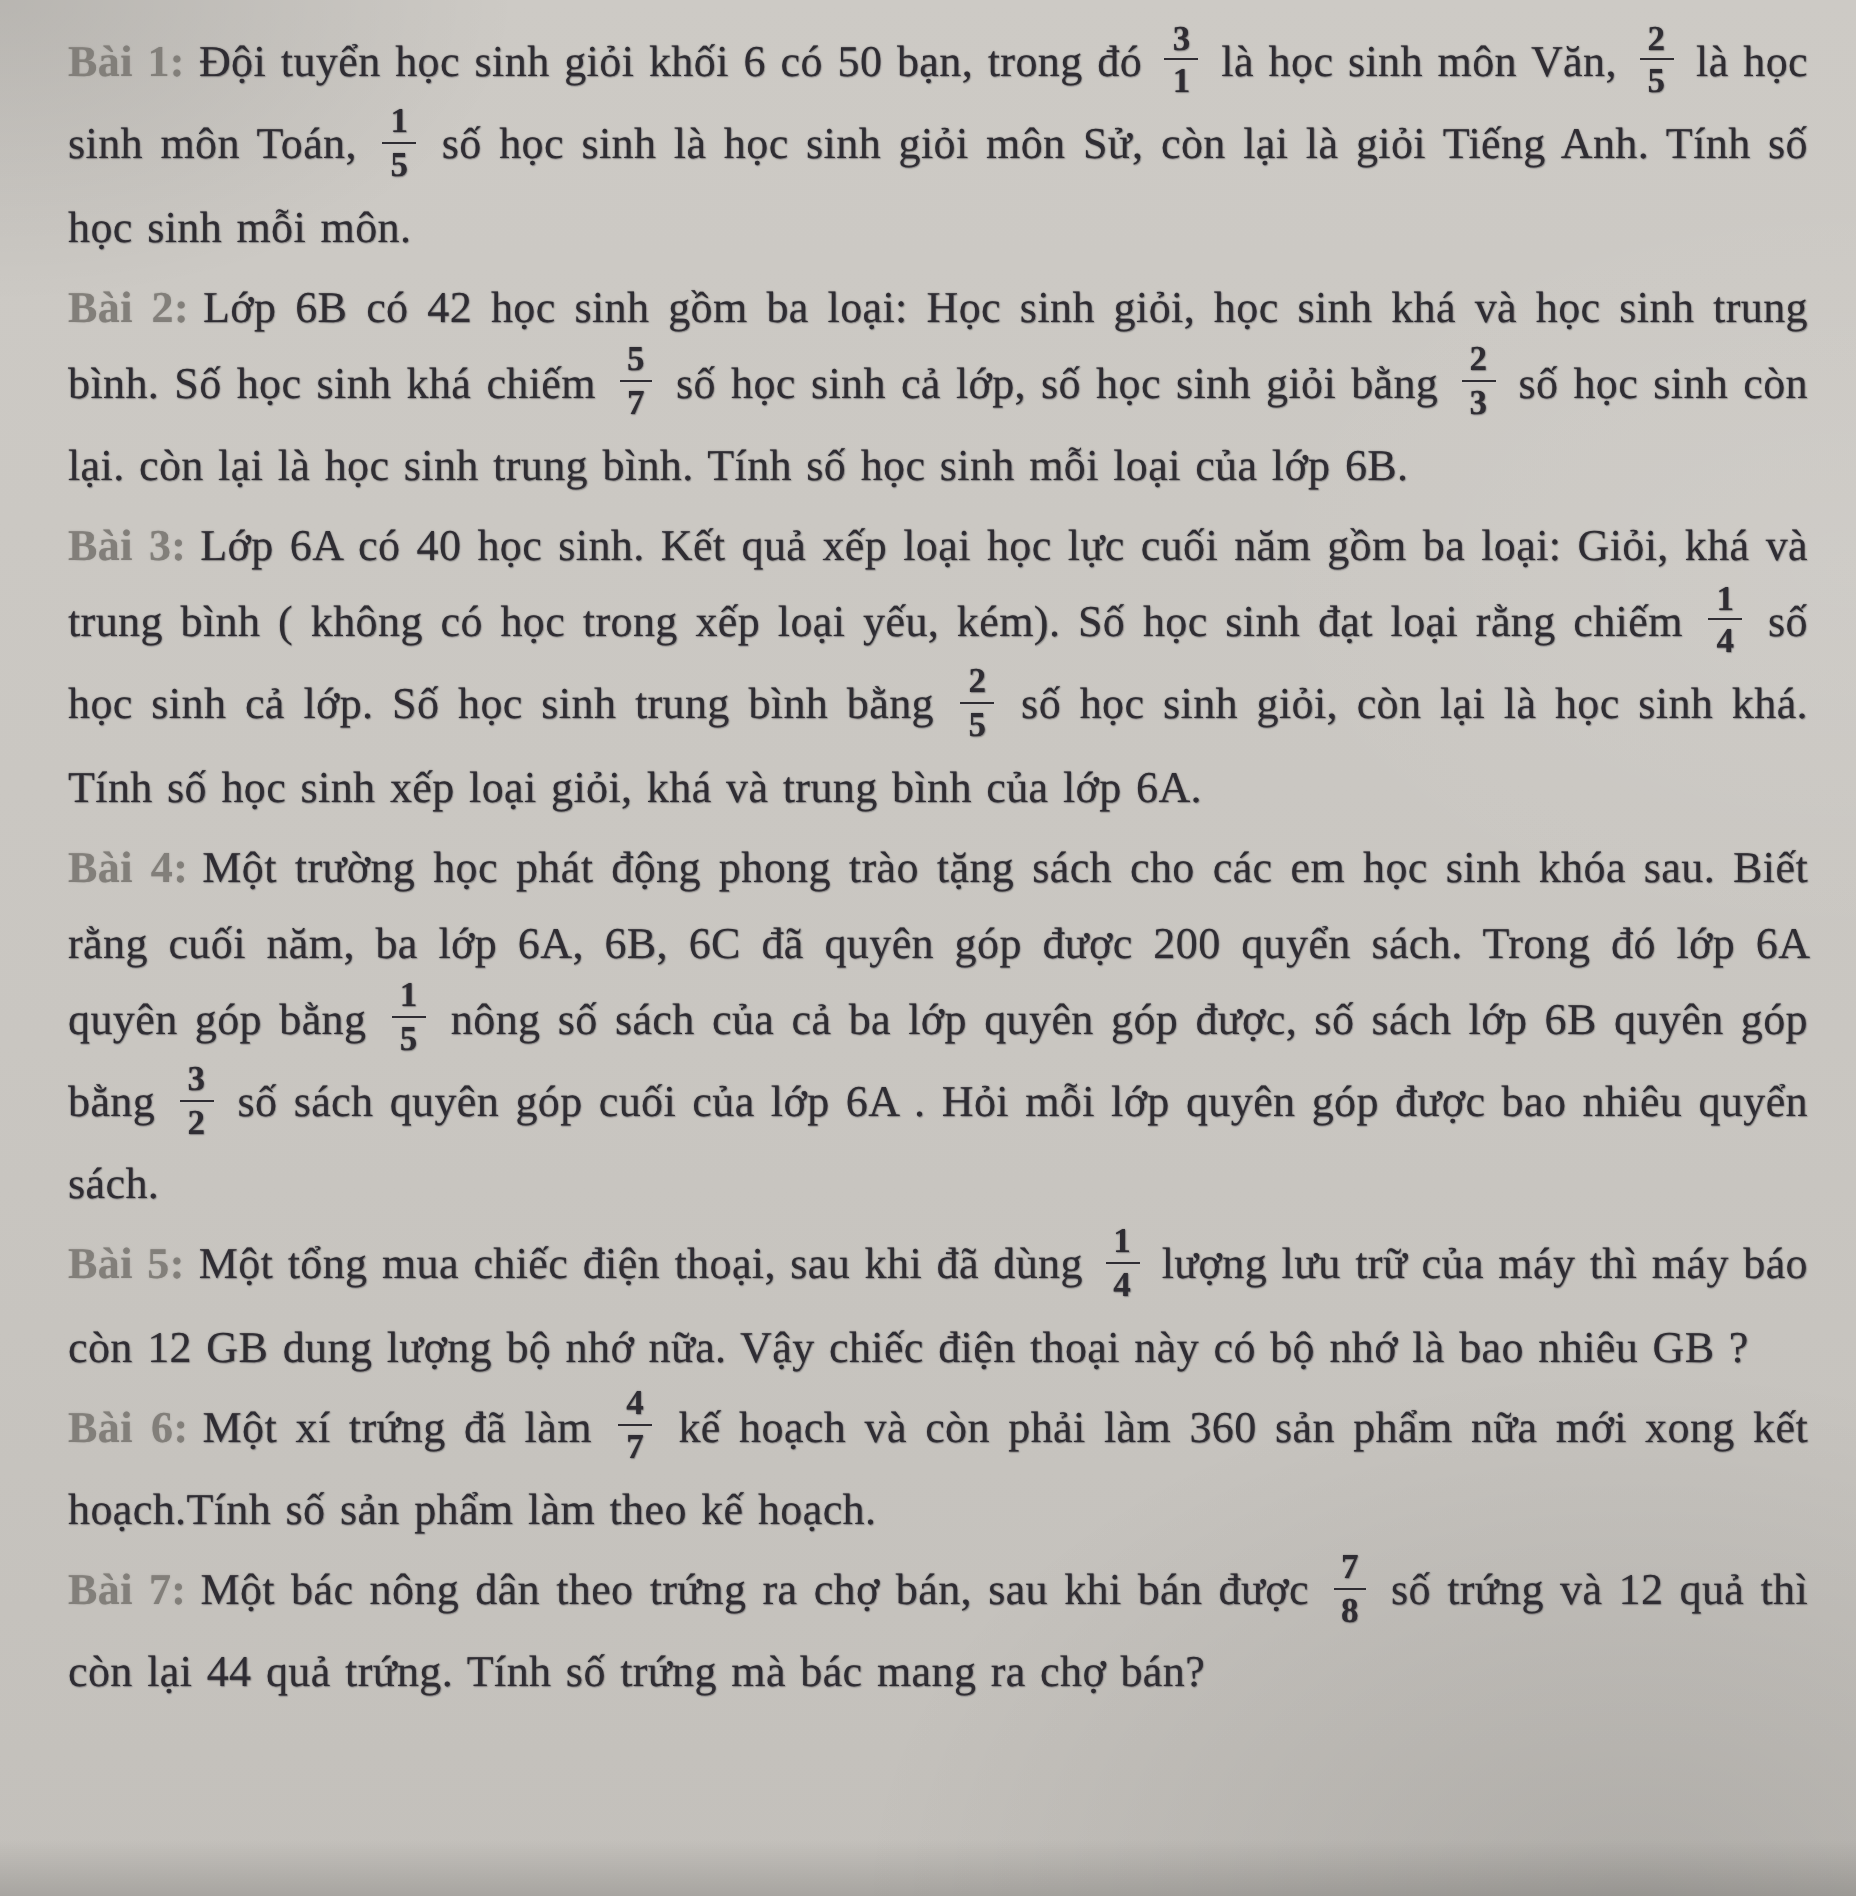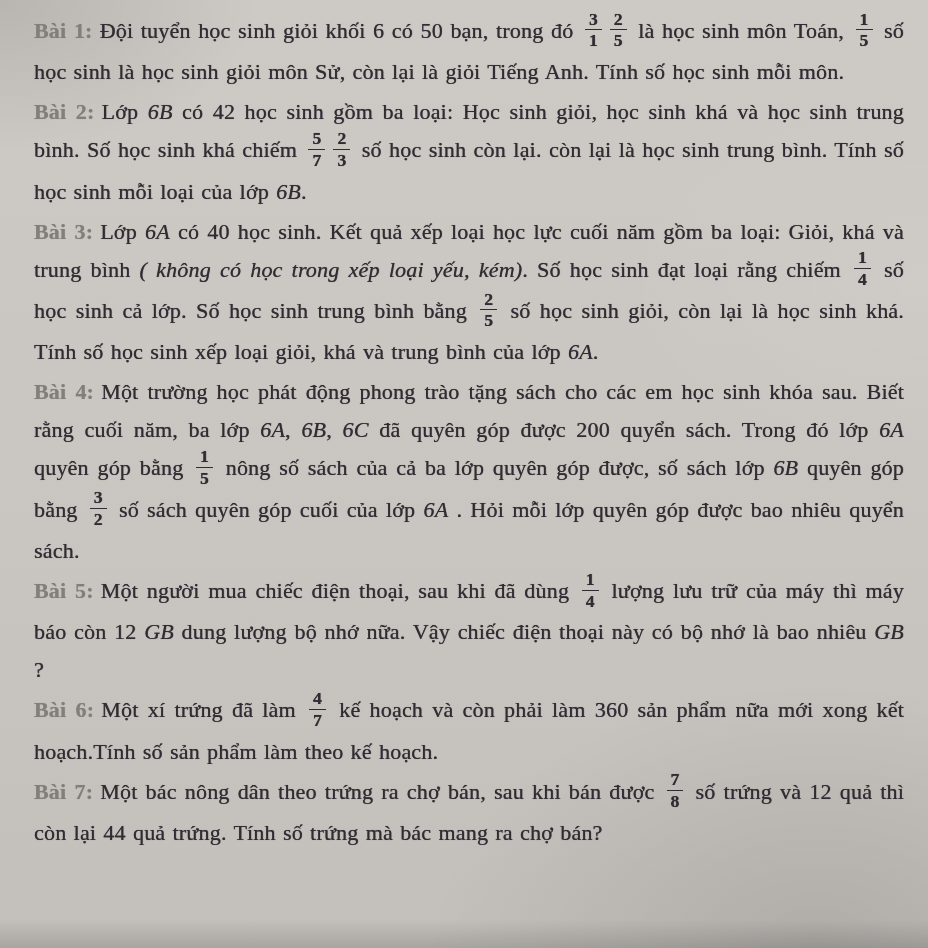--- a/index.html
+++ b/index.html
@@ -33,21 +33,21 @@
     letter-spacing: 0.2px;
     color: var(--ink, #2f2d33);
     text-shadow: 0 0 0.7px rgba(47,45,51,0.65), 0.4px 0.4px 0.6px rgba(47,45,51,0.35);
   }
   .label {
     color: var(--label-ink, #827f7a);
     font-weight: bold;
     margin-right: 7px;
     text-shadow: 0 0 0.7px rgba(130,127,122,0.7);
   }
-  .it { font-style: italic; }
+  .it { }
   .frac {
     display: inline-flex;
     flex-direction: column;
     align-items: center;
     vertical-align: middle;
     line-height: 1.08;
     font-size: 17.5px;
     padding: 0 4px;
     transform: translateY(-3px);
     font-weight: 600;
@@ -61,49 +61,49 @@
   }
 </style>
 </head>
 <body>
 
 <div class="page">
   <div id="problems">
       <p class="problem"><span class="label">Bài 1:</span><span>Đội tuyển học sinh giỏi khối 6 có 50 bạn, trong đó </span><span class="frac">
           <span class="num">3</span>
           <span class="den">1</span>
-        </span><span class="frac">
+        </span><span> là học sinh môn Văn, </span><span class="frac">
           <span class="num">2</span>
           <span class="den">5</span>
         </span><span> là học sinh môn Toán, </span><span class="frac">
           <span class="num">1</span>
           <span class="den">5</span>
         </span><span> số học sinh là học sinh giỏi môn Sử, còn lại là giỏi Tiếng Anh. Tính số học sinh mỗi môn.</span></p>
       <p class="problem"><span class="label">Bài 2:</span><span>Lớp </span><span class="it">6B</span><span> có 42 học sinh gồm ba loại: Học sinh giỏi, học sinh khá và học sinh trung bình. Số học sinh khá chiếm </span><span class="frac">
           <span class="num">5</span>
           <span class="den">7</span>
-        </span><span class="frac">
+        </span><span> số học sinh cả lớp, số học sinh giỏi bằng </span><span class="frac">
           <span class="num">2</span>
           <span class="den">3</span>
         </span><span> số học sinh còn lại. còn lại là học sinh trung bình. Tính số học sinh mỗi loại của lớp </span><span class="it">6B</span><span>.</span></p>
       <p class="problem"><span class="label">Bài 3:</span><span>Lớp </span><span class="it">6A</span><span> có 40 học sinh. Kết quả xếp loại học lực cuối năm gồm ba loại: Giỏi, khá và trung bình </span><span class="it">( không có học trong xếp loại yếu, kém)</span><span>. Số học sinh đạt loại rằng chiếm </span><span class="frac">
           <span class="num">1</span>
           <span class="den">4</span>
         </span><span> số học sinh cả lớp. Số học sinh trung bình bằng </span><span class="frac">
           <span class="num">2</span>
           <span class="den">5</span>
         </span><span> số học sinh giỏi, còn lại là học sinh khá. Tính số học sinh xếp loại giỏi, khá và trung bình của lớp </span><span class="it">6A</span><span>.</span></p>
       <p class="problem"><span class="label">Bài 4:</span><span>Một trường học phát động phong trào tặng sách cho các em học sinh khóa sau. Biết rằng cuối năm, ba lớp </span><span class="it">6A</span><span>, </span><span class="it">6B</span><span>, </span><span class="it">6C</span><span> đã quyên góp được 200 quyển sách. Trong đó lớp </span><span class="it">6A</span><span> quyên góp bằng </span><span class="frac">
           <span class="num">1</span>
           <span class="den">5</span>
         </span><span> nông số sách của cả ba lớp quyên góp được, số sách lớp </span><span class="it">6B</span><span> quyên góp bằng </span><span class="frac">
           <span class="num">3</span>
           <span class="den">2</span>
         </span><span> số sách quyên góp cuối của lớp </span><span class="it">6A</span><span> . Hỏi mỗi lớp quyên góp được bao nhiêu quyển sách.</span></p>
-      <p class="problem"><span class="label">Bài 5:</span><span>Một người mua chiếc điện thoại, sau khi đã dùng </span><span class="frac">
+      <p class="problem"><span class="label">Bài 5:</span><span>Một tổng mua chiếc điện thoại, sau khi đã dùng </span><span class="frac">
           <span class="num">1</span>
           <span class="den">4</span>
         </span><span> lượng lưu trữ của máy thì máy báo còn 12 </span><span class="it">GB</span><span> dung lượng bộ nhớ nữa. Vậy chiếc điện thoại này có bộ nhớ là bao nhiêu </span><span class="it">GB</span><span> ?</span></p>
       <p class="problem"><span class="label">Bài 6:</span><span>Một xí trứng đã làm </span><span class="frac">
           <span class="num">4</span>
           <span class="den">7</span>
         </span><span> kế hoạch và còn phải làm 360 sản phẩm nữa mới xong kết hoạch.Tính số sản phẩm làm theo kế hoạch.</span></p>
       <p class="problem"><span class="label">Bài 7:</span><span>Một bác nông dân theo trứng ra chợ bán, sau khi bán được </span><span class="frac">
           <span class="num">7</span>
           <span class="den">8</span>

